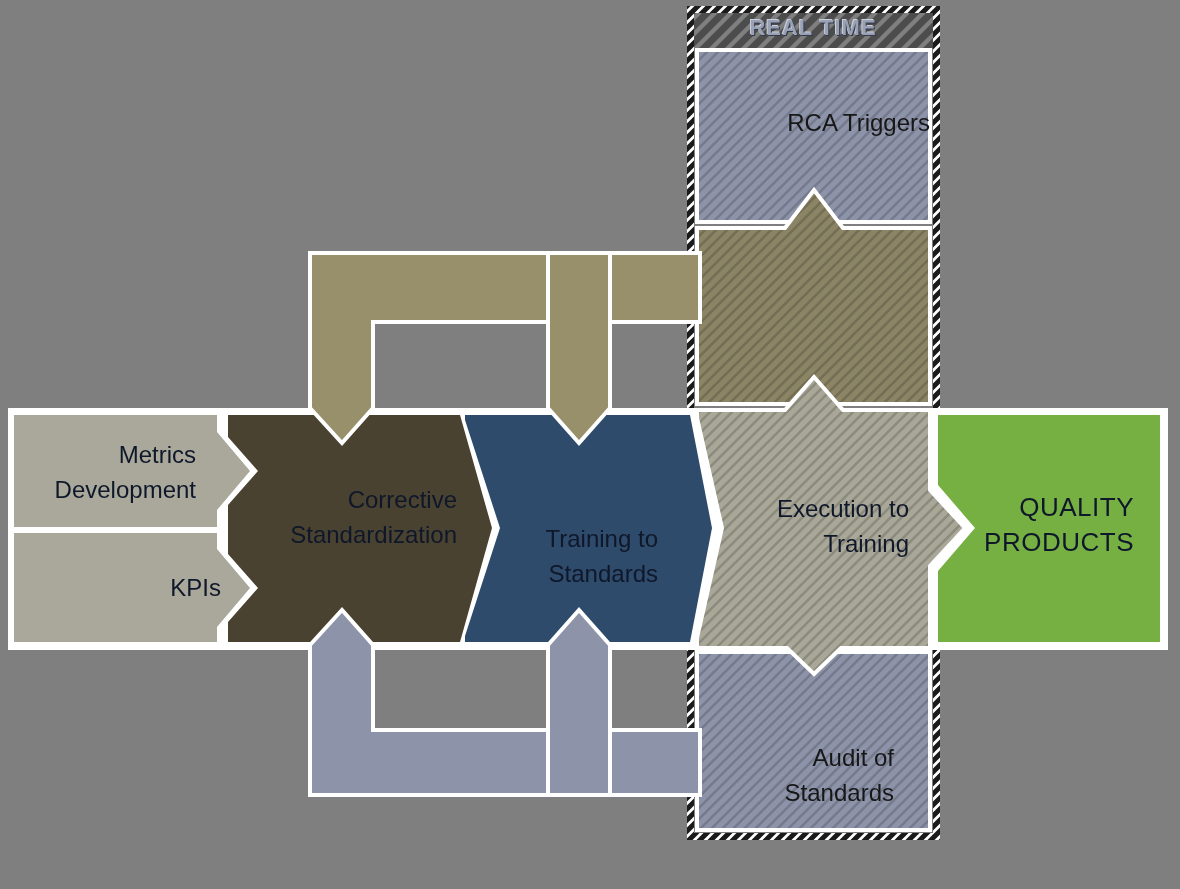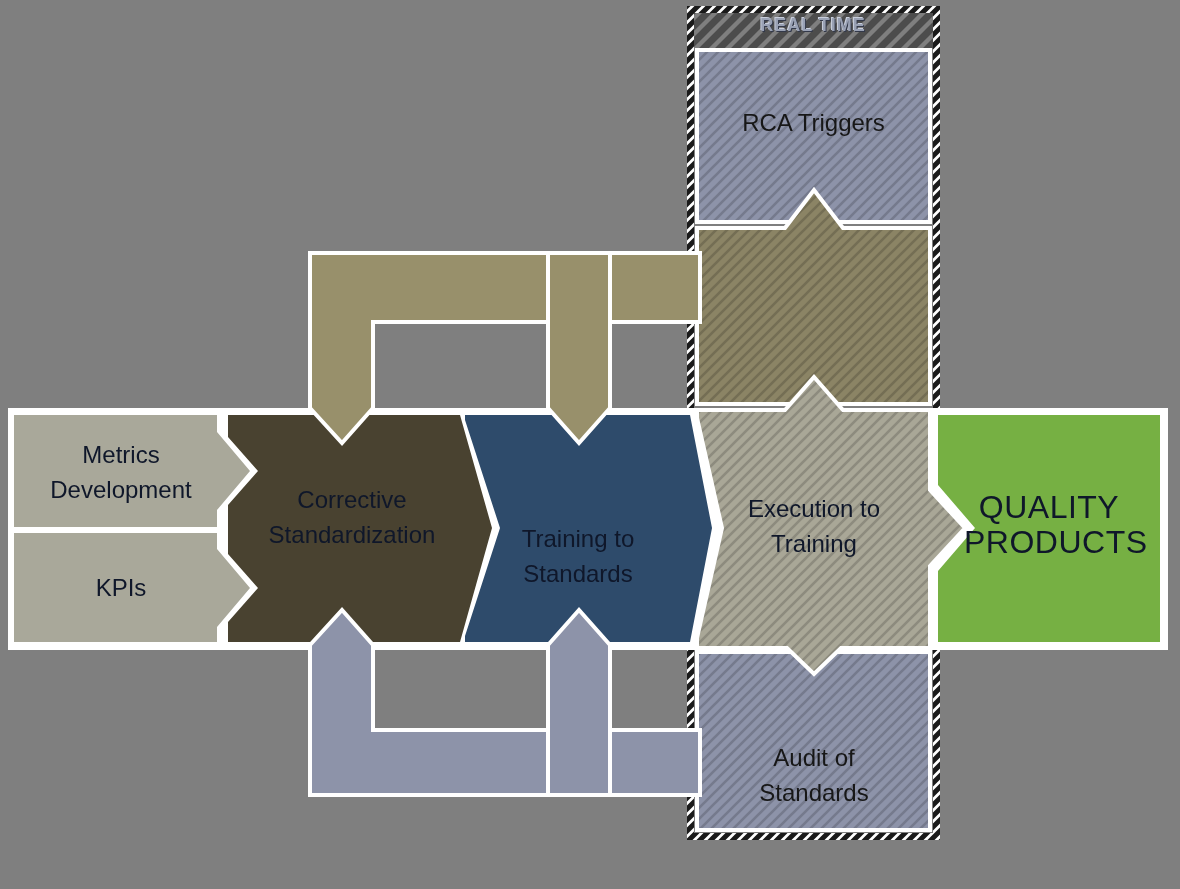--- a/index.html
+++ b/index.html
@@ -2,31 +2,31 @@
 <html><head>
 <meta charset="utf-8">
 <style>
   html,body{margin:0;padding:0;background:#7f7f7f;}
   .stage{
     position:relative;width:1180px;height:889px;background:#7f7f7f;
     font-family:"Liberation Sans", sans-serif;overflow:hidden;
   }
   .stage svg{position:absolute;left:0;top:0;}
   .lbl{
-    position:absolute;text-align:center;line-height:35px;font-size:24px;
+    position:absolute;text-align:right;line-height:35px;font-size:24px;
     color:#111;user-select:none;
   }
   .lbl.white{color:#0f172a;}
   .lbl.dark{color:#171717;}
   .realtime{
-    position:absolute;text-align:center;font-weight:bold;font-size:18px;
+    position:absolute;text-align:center;font-weight:bold;font-size:22px;
     letter-spacing:1px;color:#99a1b4;
     text-shadow:1px 1px 0 #33394a, -1px -1px 0 #c9cfdd;
   }
-  .quality{font-size:32px;letter-spacing:0.5px;}
+  .quality{font-size:26px;letter-spacing:0.5px;}
 </style>
 </head>
 <body>
 
 <div class="stage">
 
   <svg width="1180" height="889" viewBox="0 0 1180 889">
     <defs>
 
       <pattern id="hatch" width="11" height="11" patternUnits="userSpaceOnUse">

